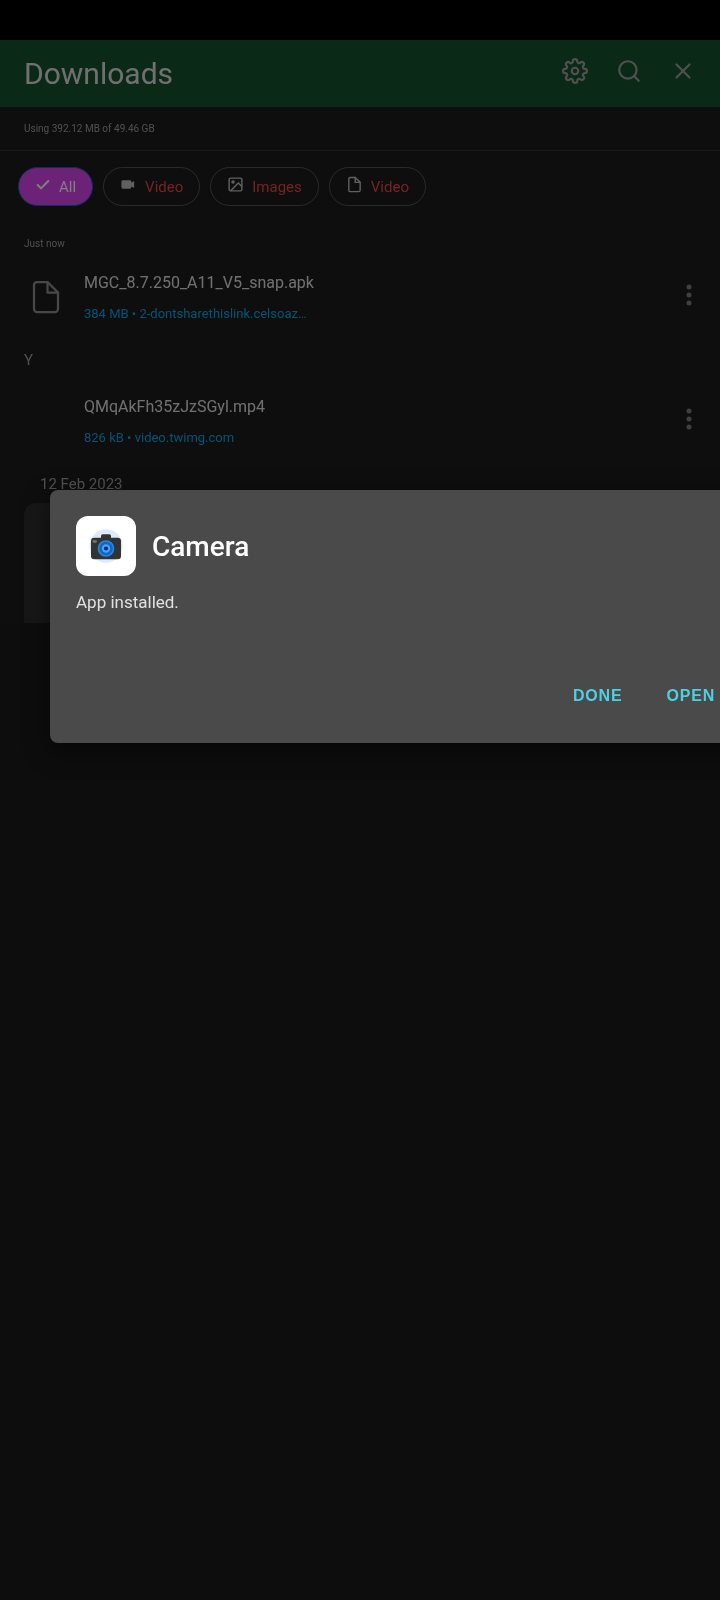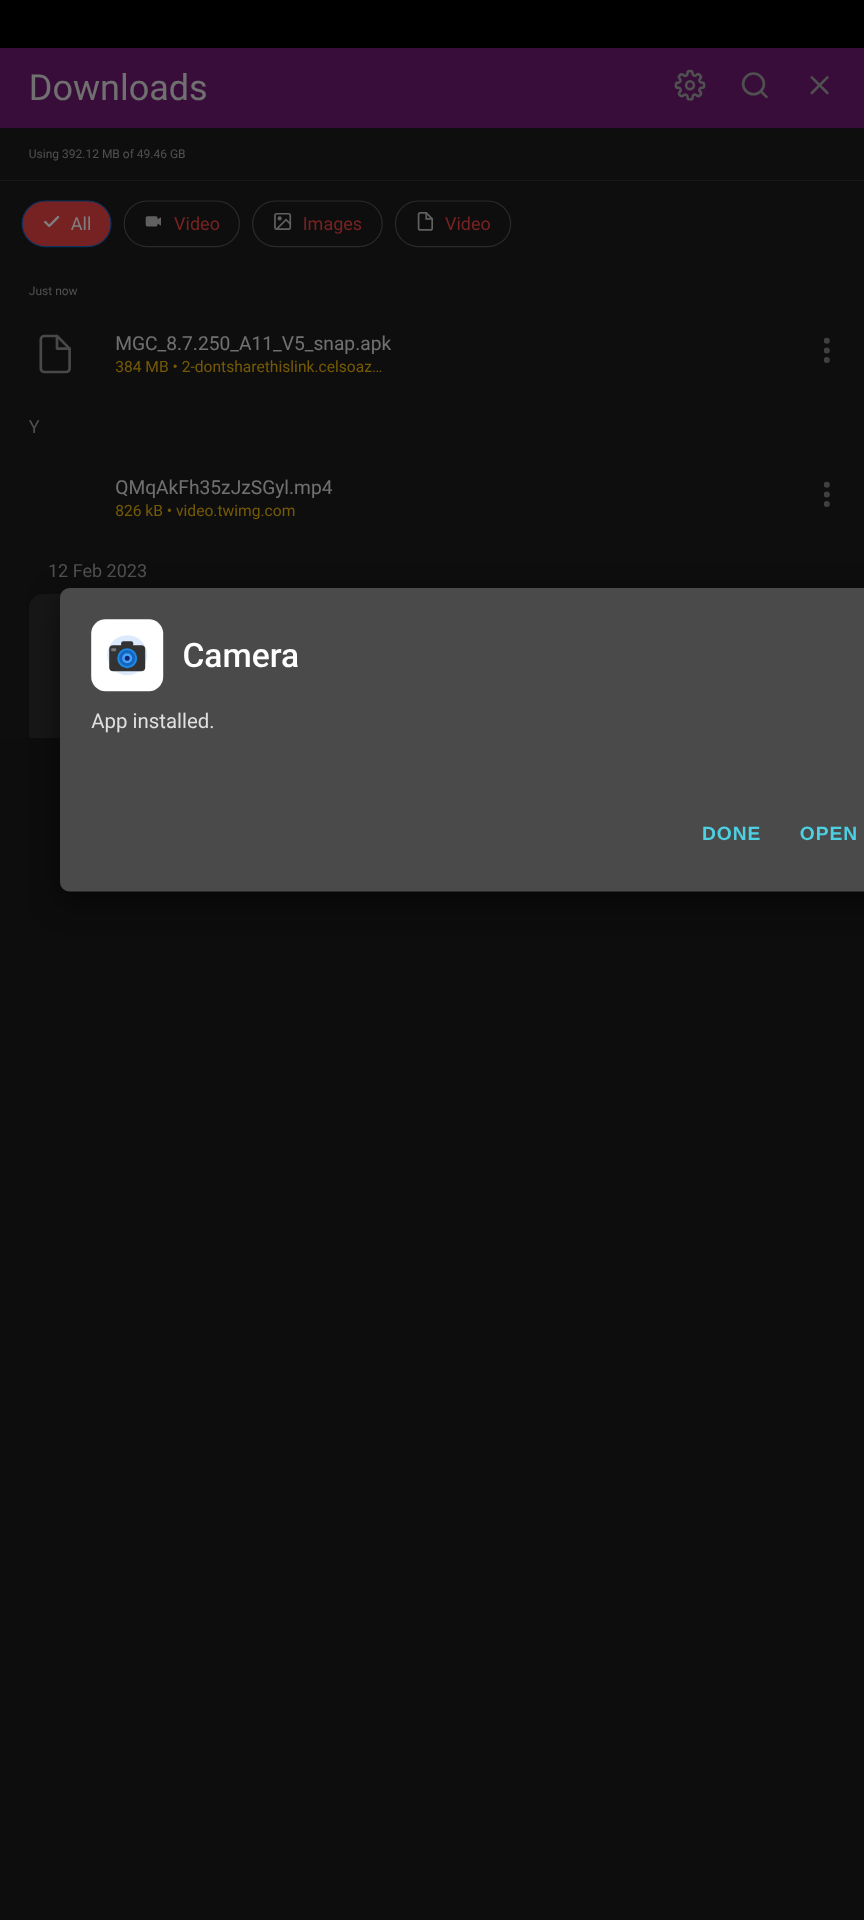--- a/index.html
+++ b/index.html
@@ -16,21 +16,21 @@
     }
 
     
     .status-bar {
       height: 40px;
       background: #000;
     }
 
     
     .header {
-      background: #701a75;
+      background: #14532d;
       padding: 16px 24px;
       display: flex;
       align-items: center;
       justify-content: space-between;
     }
 
     .header-title {
       font-size: 30px;
       font-weight: 400;
       color: #e0e0e0;
@@ -81,21 +81,21 @@
       padding: 8px 16px;
       border-radius: 24px;
       border: 1.5px solid #555;
       font-size: 15px;
       color: #ef4444;
       cursor: pointer;
       white-space: nowrap;
     }
 
     .tab.active {
-      background: #ef4444;
+      background: #d946ef;
       border-color: #1565c0;
       color: #ffffff;
     }
 
     
     .content {
       background: #1c1c1c;
       padding: 0;
     }
 
@@ -103,21 +103,21 @@
       padding: 16px 24px 10px;
       font-size: 10px;
       color: #a0a0a0;
     }
 
     
     .file-item {
       display: flex;
       align-items: center;
       padding: 14px 24px;
-      gap: 28px;
+      gap: 16px;
     }
 
     .file-icon {
       width: 44px;
       height: 44px;
       display: flex;
       align-items: center;
       justify-content: center;
       color: #a0a0a0;
       font-size: 28px;
@@ -132,22 +132,22 @@
     .file-name {
       font-size: 16px;
       color: #e0e0e0;
       white-space: nowrap;
       overflow: hidden;
       text-overflow: ellipsis;
     }
 
     .file-meta {
       font-size: 13px;
-      color: #eab308;
-      margin-top: 3px;
+      color: #0ea5e9;
+      margin-top: 14px;
       white-space: nowrap;
       overflow: hidden;
       text-overflow: ellipsis;
     }
 
     .file-more {
       color: #808080;
       font-size: 22px;
       cursor: pointer;
       padding: 4px;
@@ -212,21 +212,21 @@
 
     .dialog-message {
       font-size: 17px;
       color: #e0e0e0;
       margin-bottom: 67px;
     }
 
     .dialog-actions {
       display: flex;
       justify-content: flex-end;
-      gap: 24px;
+      gap: 36px;
       padding-bottom: 10px;
     }
 
     .dialog-btn {
       font-size: 16px;
       font-weight: 600;
       color: #4dd0e1;
       background: none;
       border: none;
       cursor: pointer;

